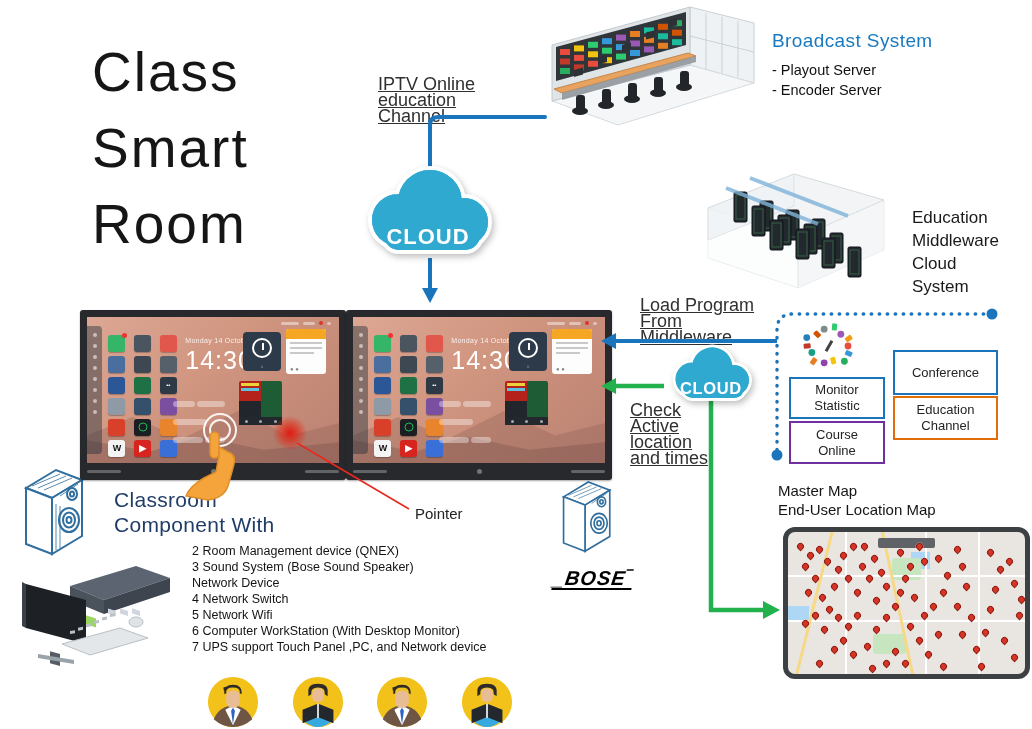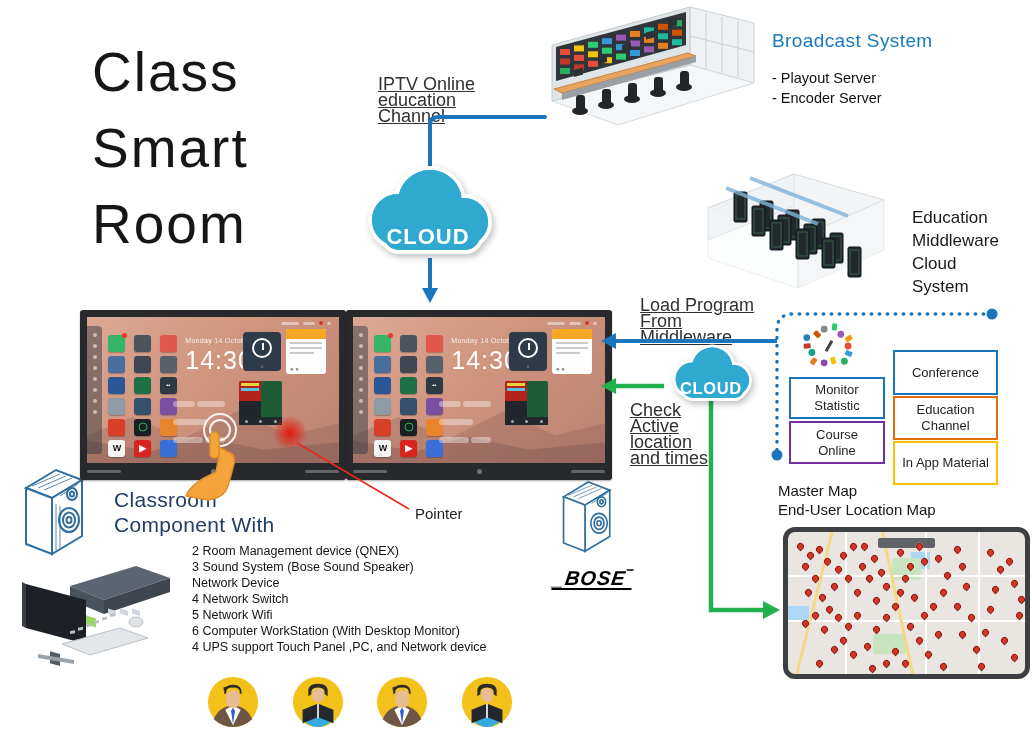--- a/index.html
+++ b/index.html
@@ -11,21 +11,21 @@
   #page-title { left:92px; top:34px; font-size:55px; letter-spacing:2px; color:#161616; line-height:76px; font-weight:400; }
 
   
   .lbl { color:#303030; font-size:18px; line-height:16px; text-align:left;text-decoration:underline; }
   #iptv-label { left:378px; top:76px; width:145px; }
   #load-program-label { left:640px; top:297px; width:125px; }
   #check-active-label { left:630px; top:402px; width:95px; }
   #pointer-label { left:415px; top:505px; font-size:15px; color:#222; }
 
   #broadcast-text { left:772px; top:30px; }
-  #broadcast-text .head { color:#1a7ac0; font-size:19px; margin-bottom:16px; letter-spacing:.4px; }
+  #broadcast-text .head { color:#1a7ac0; font-size:19px; margin-bottom:8px; letter-spacing:.4px; }
   #broadcast-text .it { color:#111; font-size:14.5px; line-height:20px; }
 
   #middleware-text { left:912px; top:206px; color:#1a1a1a; font-size:17px; line-height:23px; }
 
   #master-map-label { left:778px; top:481px; color:#151515; font-size:15px; line-height:19px; }
 
   #classroom-heading { left:114px; top:487px; color:#203d68; font-size:21px; line-height:25px; letter-spacing:.3px; }
 
   #component-list { left:192px; top:543px; color:#141414; font-size:12.5px; line-height:16px; }
 
@@ -329,23 +329,20 @@
       <span>Monitor Statistic</span>
     </div>
   <div class="svc" id="box-course">
       <span>Course Online</span>
     </div>
   <div class="svc" id="box-conference">
       <span>Conference</span>
     </div>
   <div class="svc" id="box-educhan">
       <span>Education Channel</span>
-    </div>
-  <div class="svc" id="box-material">
-      <span>In App Material</span>
     </div>
 
   <div class="abs" id="master-map-label">
     <div>Master Map</div>
     <div>End-User Location Map</div>
   </div>
 
   <div class="abs" id="map">
     <div class="water" style="left:0;top:52%;width:9%;height:10%"></div>
     <div class="water" style="left:52%;top:14%;width:8%;height:12%"></div>
@@ -702,21 +699,21 @@
     </g>
   </svg>
 
   <div class="abs" id="component-list">
       <div>2 Room Management device (QNEX)</div>
       <div>3 Sound System (Bose Sound Speaker)</div>
       <div>Network Device</div>
       <div>4 Network Switch</div>
       <div>5 Network Wifi</div>
       <div>6 Computer WorkStation (With Desktop Monitor)</div>
-      <div>4 UPS support Touch Panel ,PC, and Network device</div>
+      <div>7 UPS support Touch Panel ,PC, and Network device</div>
     </div>
 
   <div class="abs" id="bose">
     <span class="w">BOSE</span>
   </div>
 
   <div class="abs" id="avatars">
       <svg width="56" height="54" viewBox="0 0 56 56">
     <circle cx="28" cy="28" r="26" fill="#f2c21b"></circle>
     <path d="M8 46 q6 -14 20 -14 q14 0 20 14 q-9 8 -20 8 q-11 0 -20 -8z" fill="#6e5544"></path>

